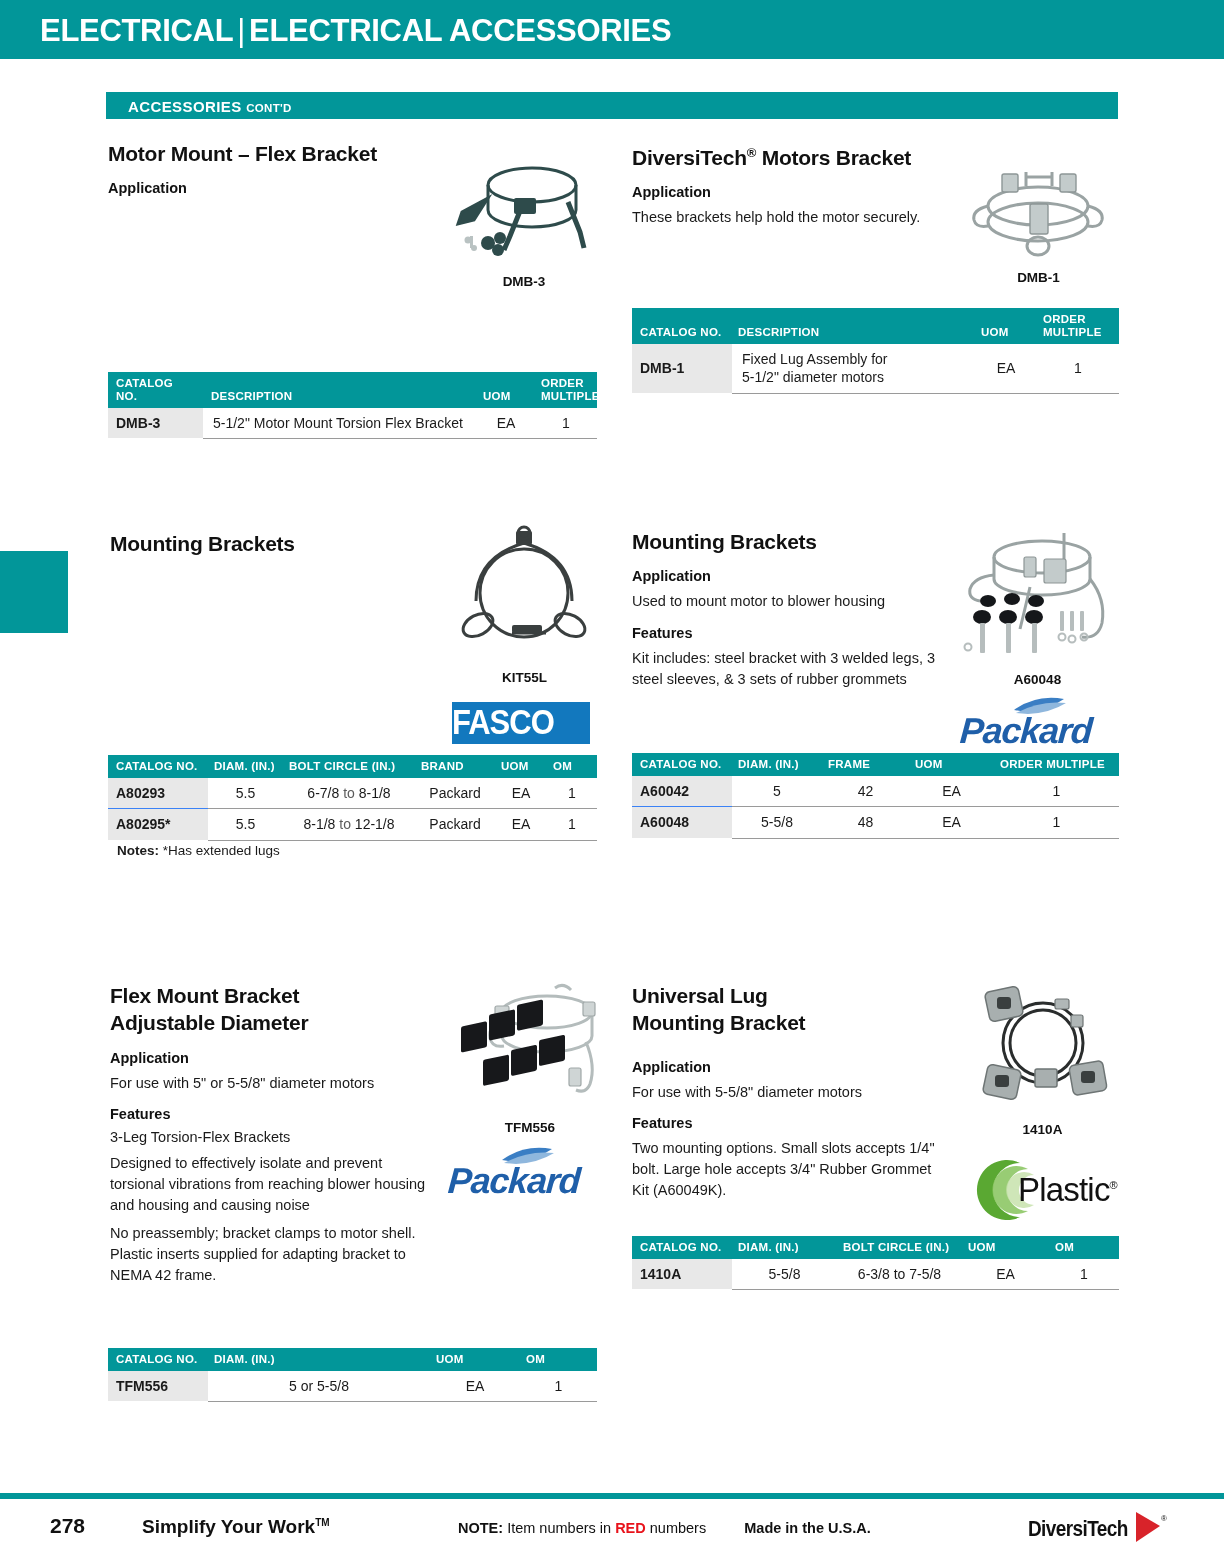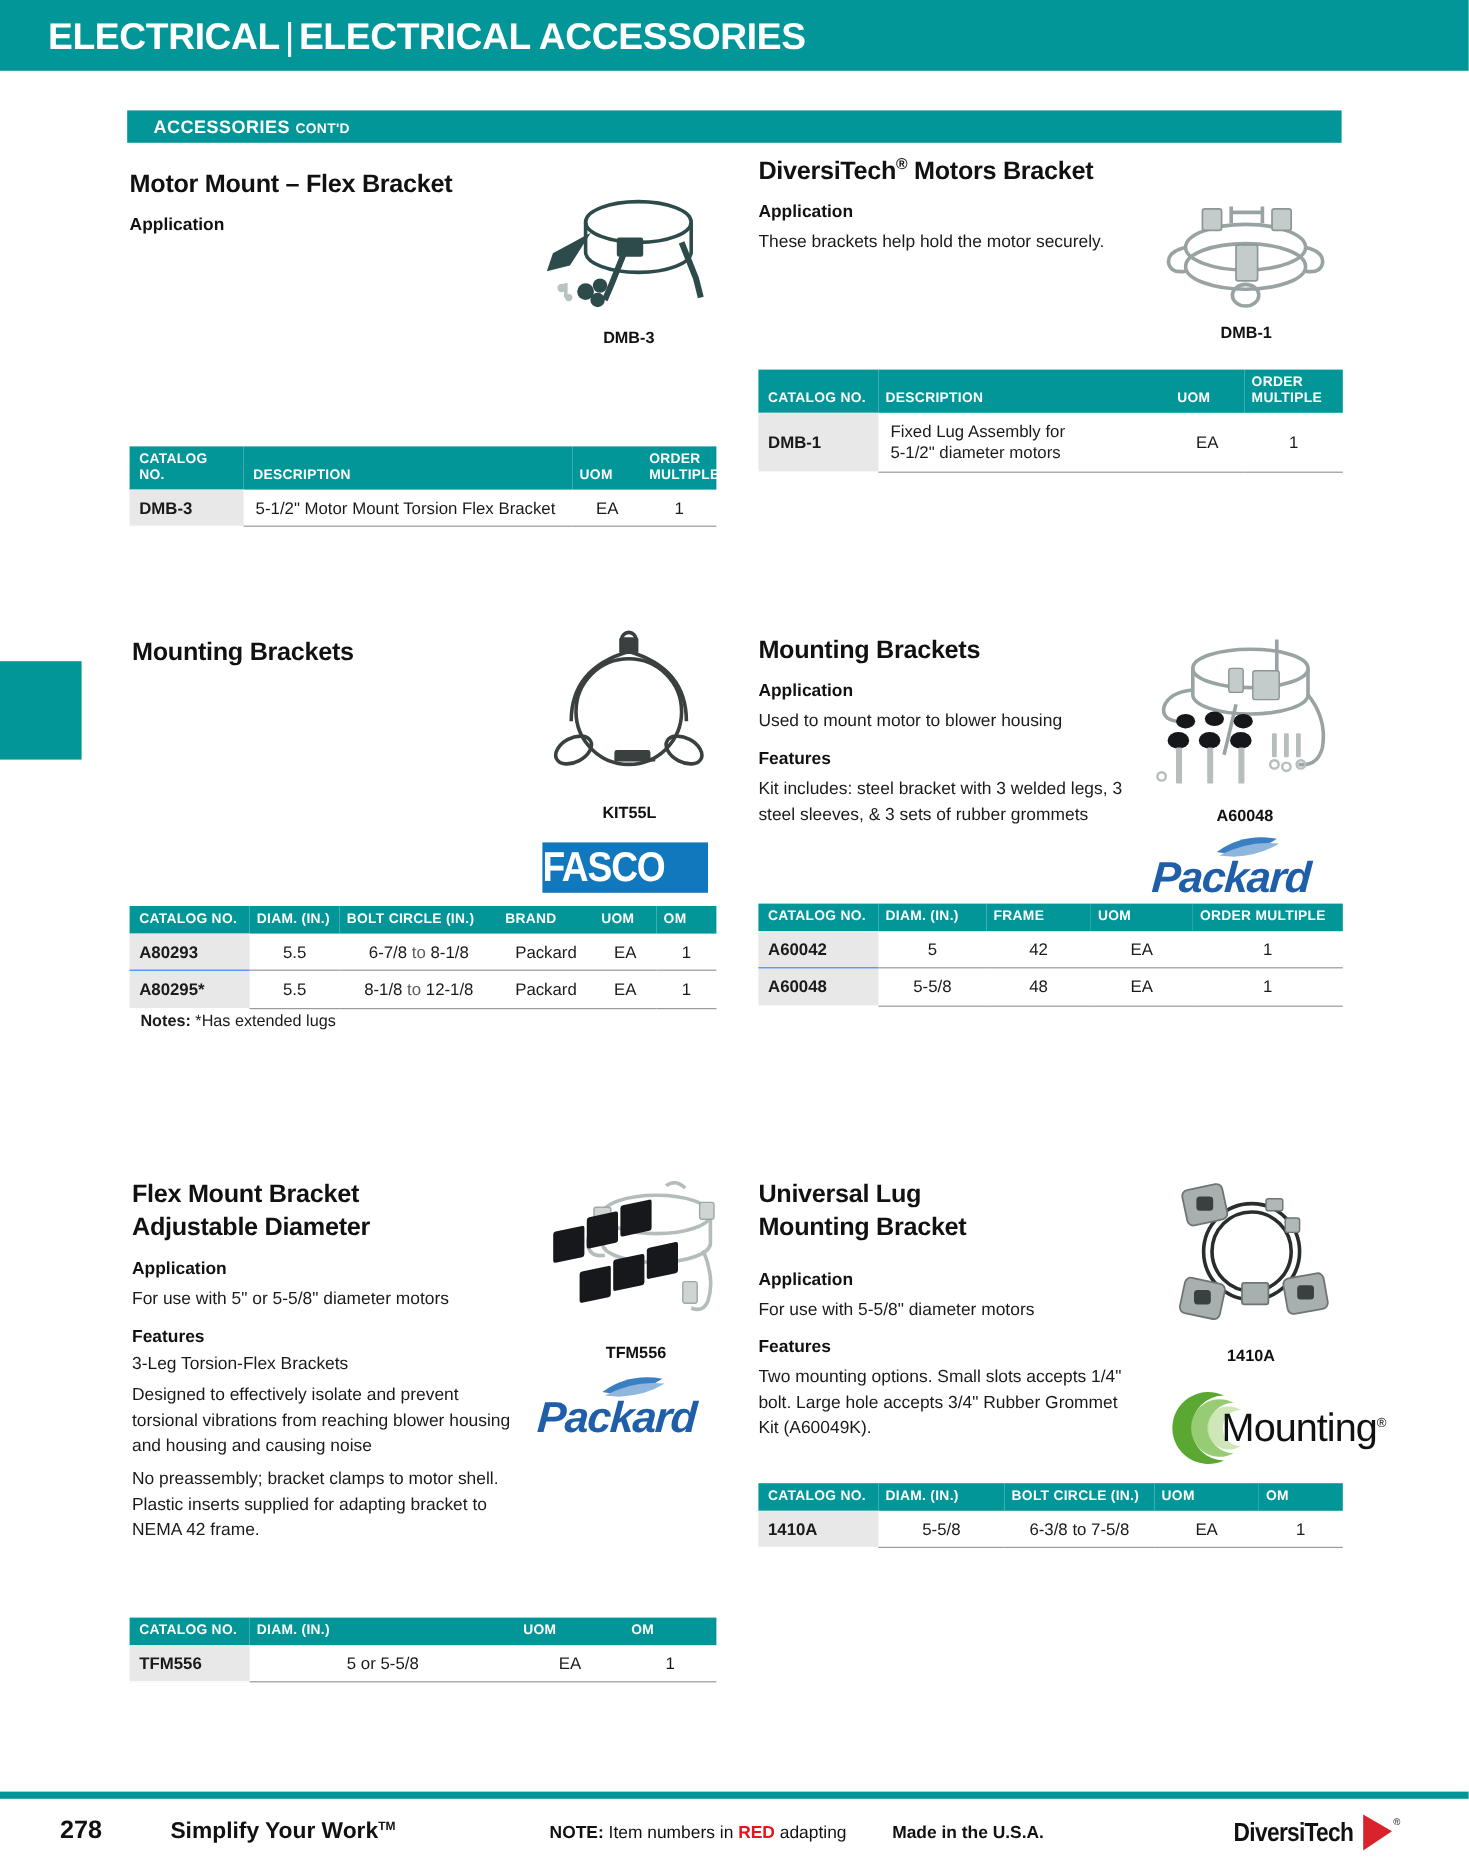--- a/index.html
+++ b/index.html
@@ -217,21 +217,21 @@
     <tbody>
       <tr>
         <td class="cat">DMB-3</td>
         <td class="desc">5-1/2" Motor Mount Torsion Flex Bracket</td>
         <td>EA</td>
         <td>1</td>
       </tr>
     </tbody>
   </table>
 
-  <div class="block" style="left:632px; top:129px; width:340px;">
+  <div class="block" style="left:632px; top:144px; width:340px;">
     <h2 class="prod-title"><span>DiversiTech</span><span class="sup">®</span><span> Motors Bracket</span></h2>
     <h3 class="sub">Application</h3>
     <p class="body">These brackets help hold the motor securely.</p>
   </div>
 
   <svg class="photo" style="left:966px; top:160px;" width="145" height="105" viewBox="0 0 145 105">
     <g fill="none" stroke="#9aa3a3" stroke-width="3">
       <ellipse cx="72" cy="46" rx="50" ry="19"></ellipse>
       <ellipse cx="72" cy="62" rx="50" ry="19"></ellipse>
       <path d="M22 46 q-16 4 -14 14 q2 8 14 6"></path>
@@ -537,21 +537,21 @@
     </g>
   </svg>
   <div class="cap" style="left:975px; top:1122px; width:135px;">1410A</div>
 
   <div class="century-logo" style="left:962px; top:1155px; width:160px; height:70px;">
     <svg width="90" height="70" viewBox="0 0 90 70" style="position:absolute;left:0;top:0;">
       <path d="M58 8 A30 30 0 1 0 58 62 A25 25 0 1 1 58 8 Z" fill="#5aa832"></path>
       <path d="M66 14 A24 24 0 1 0 66 56 A19 19 0 1 1 66 14 Z" fill="#86c35c" opacity="0.85"></path>
       <path d="M72 20 A18 18 0 1 0 72 50 A14 14 0 1 1 72 20 Z" fill="#c3e0a6" opacity="0.8"></path>
     </svg>
-    <span class="ct-txt"><span>Mounting</span><span class="reg">®</span></span>
+    <span class="ct-txt"><span>Plastic</span><span class="reg">®</span></span>
   </div>
 
   <table class="spec" style="left:632px; top:1236px; width:487px;">
     <colgroup>
         <col style="width:100px">
         <col style="width:105px">
         <col style="width:125px">
         <col style="width:87px">
         <col style="width:70px">
       </colgroup>
@@ -571,21 +571,21 @@
         <td><span>6-3/8</span> <span>to</span> <span>7-5/8</span></td>
         <td>EA</td>
         <td>1</td>
       </tr>
     </tbody>
   </table>
 
   <div class="footer-rule"></div>
   <div class="pg-num">278</div>
   <div class="tagline"><span>Simplify Your Work</span><span class="tm">TM</span></div>
-  <div class="foot-note"><b>NOTE:</b><span> Item numbers in </span><span class="red">RED</span><span> adapting </span><b>Made in the U.S.A.</b></div>
+  <div class="foot-note"><b>NOTE:</b><span> Item numbers in </span><span class="red">RED</span><span> numbers </span><b>Made in the U.S.A.</b></div>
   <div class="dt-logo">
     <span class="dt-txt">DiversiTech</span>
     <svg width="36" height="34" viewBox="0 0 36 34" style="position:absolute;left:106px;top:0;">
       <path d="M2 2 L26 16 L2 32 Z" fill="#d8232a"></path>
     </svg>
     <span class="dt-reg">®</span>
   </div>
 
 </div>
 

